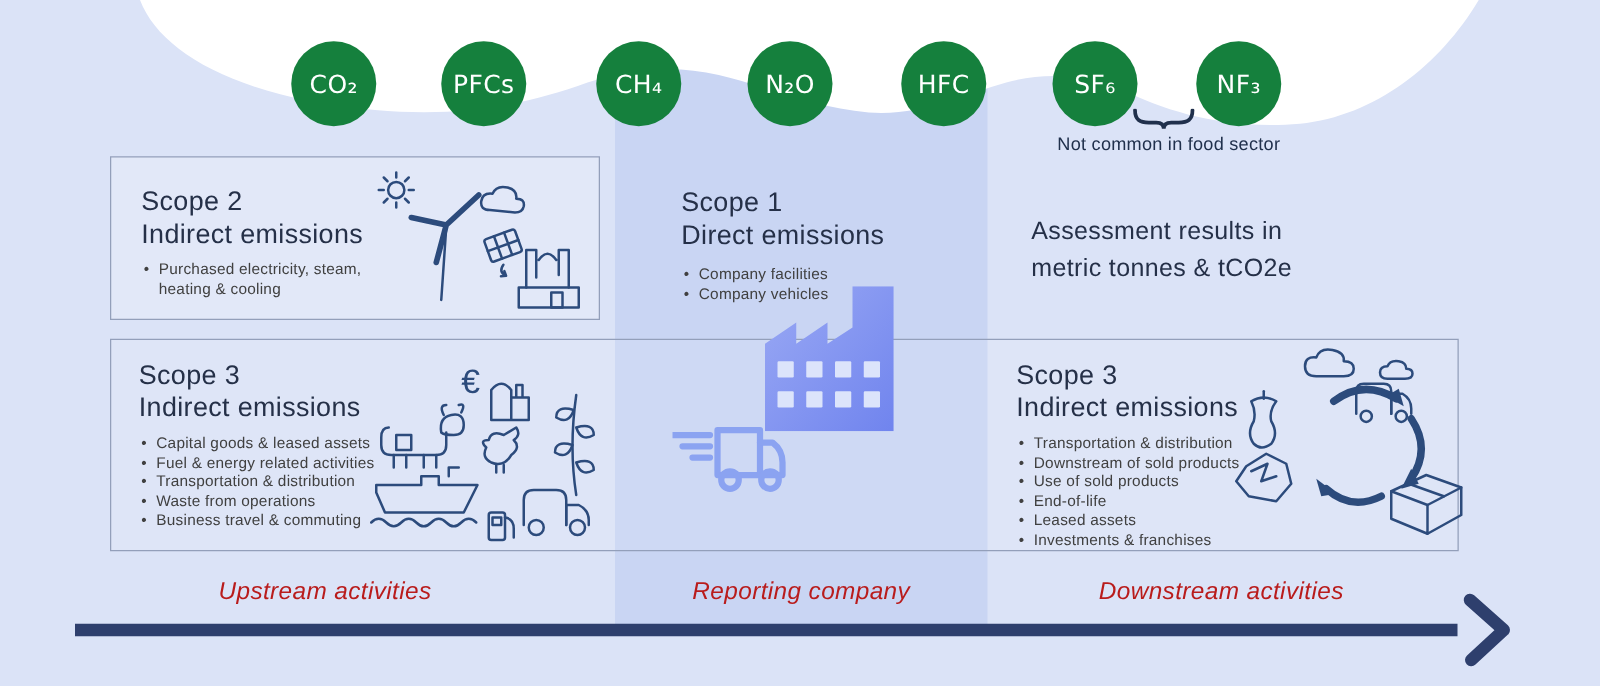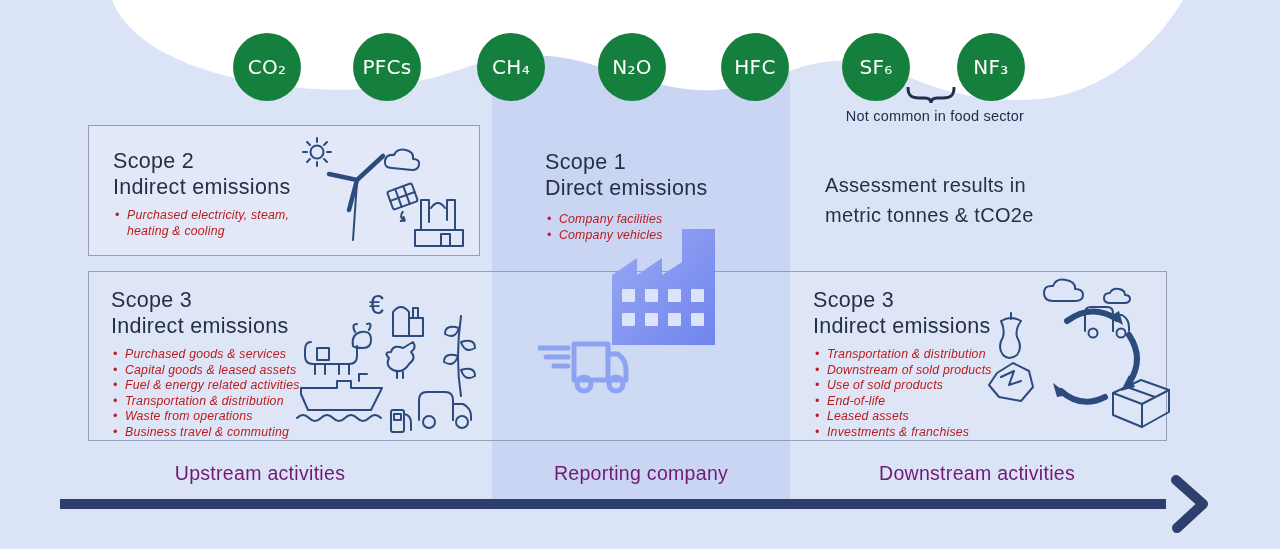--- a/index.html
+++ b/index.html
@@ -12,27 +12,27 @@
     font-size:20px;font-weight:500;letter-spacing:.3px;font-family:"DejaVu Sans",sans-serif;}
   .gas-note{position:absolute;left:810px;top:108px;width:250px;text-align:center;
     font-size:14.5px;font-weight:500;color:#20304c;letter-spacing:.2px;}
   .brace-svg{position:absolute;left:906px;top:87px;}
   .panel{position:absolute;border:1px solid #939fba;background:rgba(255,255,255,0.20);box-sizing:border-box;}
   .scope2-box{left:88px;top:125px;width:392px;height:131px;}
   .main-box{left:88px;top:271px;width:1079px;height:170px;background:rgba(255,255,255,0.10);}
   .scope-title{font-size:21.5px;line-height:25.5px;font-weight:500;color:#253048;letter-spacing:.3px;}
   .bullets{list-style:none;margin:8px 0 0;padding:0;}
   .bullets li{position:relative;padding-left:14px;font-size:12.3px;line-height:15.5px;
-    font-weight:500;color:#b91c1c;letter-spacing:.2px;font-style:italic;}
+    font-weight:500;color:#404040;letter-spacing:.2px;}
   .bullets li::before{content:"•";position:absolute;left:2px;top:0;}
   .content{position:absolute;}
   .assessment{position:absolute;left:825px;top:170px;width:310px;
     font-size:20px;line-height:30px;font-weight:500;color:#253048;letter-spacing:.3px;}
-  .zone-label{position:absolute;top:462px;font-size:19.5px;font-weight:500;color:#701a75;
-    text-align:center;letter-spacing:.3px;}
+  .zone-label{position:absolute;top:462px;font-size:19.5px;font-weight:500;color:#b91c1c;
+    text-align:center;letter-spacing:.3px;font-style:italic;}
   .art{position:absolute;}
   .line-art{stroke:#2c4b7c;stroke-width:2;fill:none;stroke-linecap:round;stroke-linejoin:round;}
 </style>
 </head>
 <body>
 
 <div class="stage">
 
   <div class="band"></div>
 
@@ -102,21 +102,20 @@
         </g>
       </g>
     </svg>
   </div>
 
   <div class="panel main-box">
     <div class="content" style="left:22px;top:16px;width:230px;">
       <div class="scope-title">Scope 3</div>
       <div class="scope-title">Indirect emissions</div>
       <ul class="bullets">
-          <li>Purchased goods &amp; services</li>
           <li>Capital goods &amp; leased assets</li>
           <li>Fuel &amp; energy related activities</li>
           <li>Transportation &amp; distribution</li>
           <li>Waste from operations</li>
           <li>Business travel &amp; commuting</li>
         </ul>
     </div>
     <svg class="art" style="left:206px;top:6px" width="192" height="160" viewBox="0 0 192 160">
       <g class="line-art">
         <text x="74" y="36" font-size="27" font-weight="500" fill="#2c4b7c" stroke="none">€</text>

